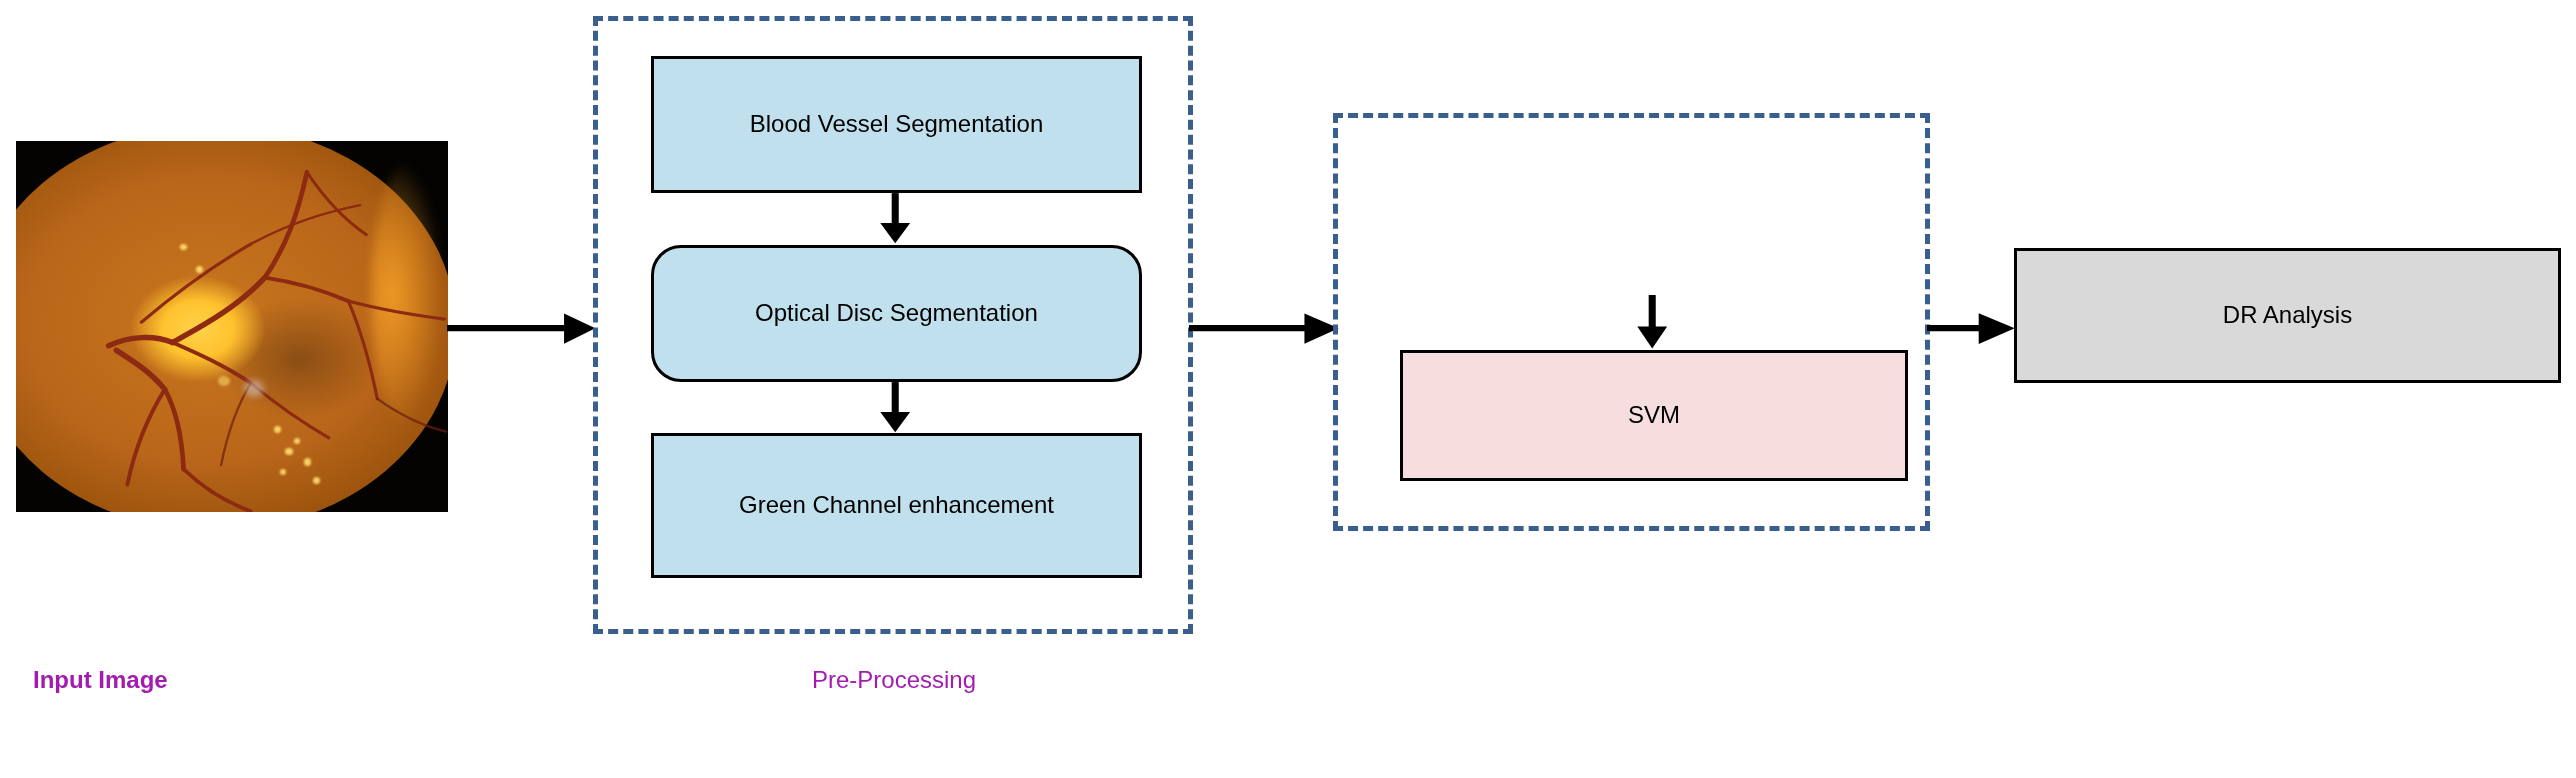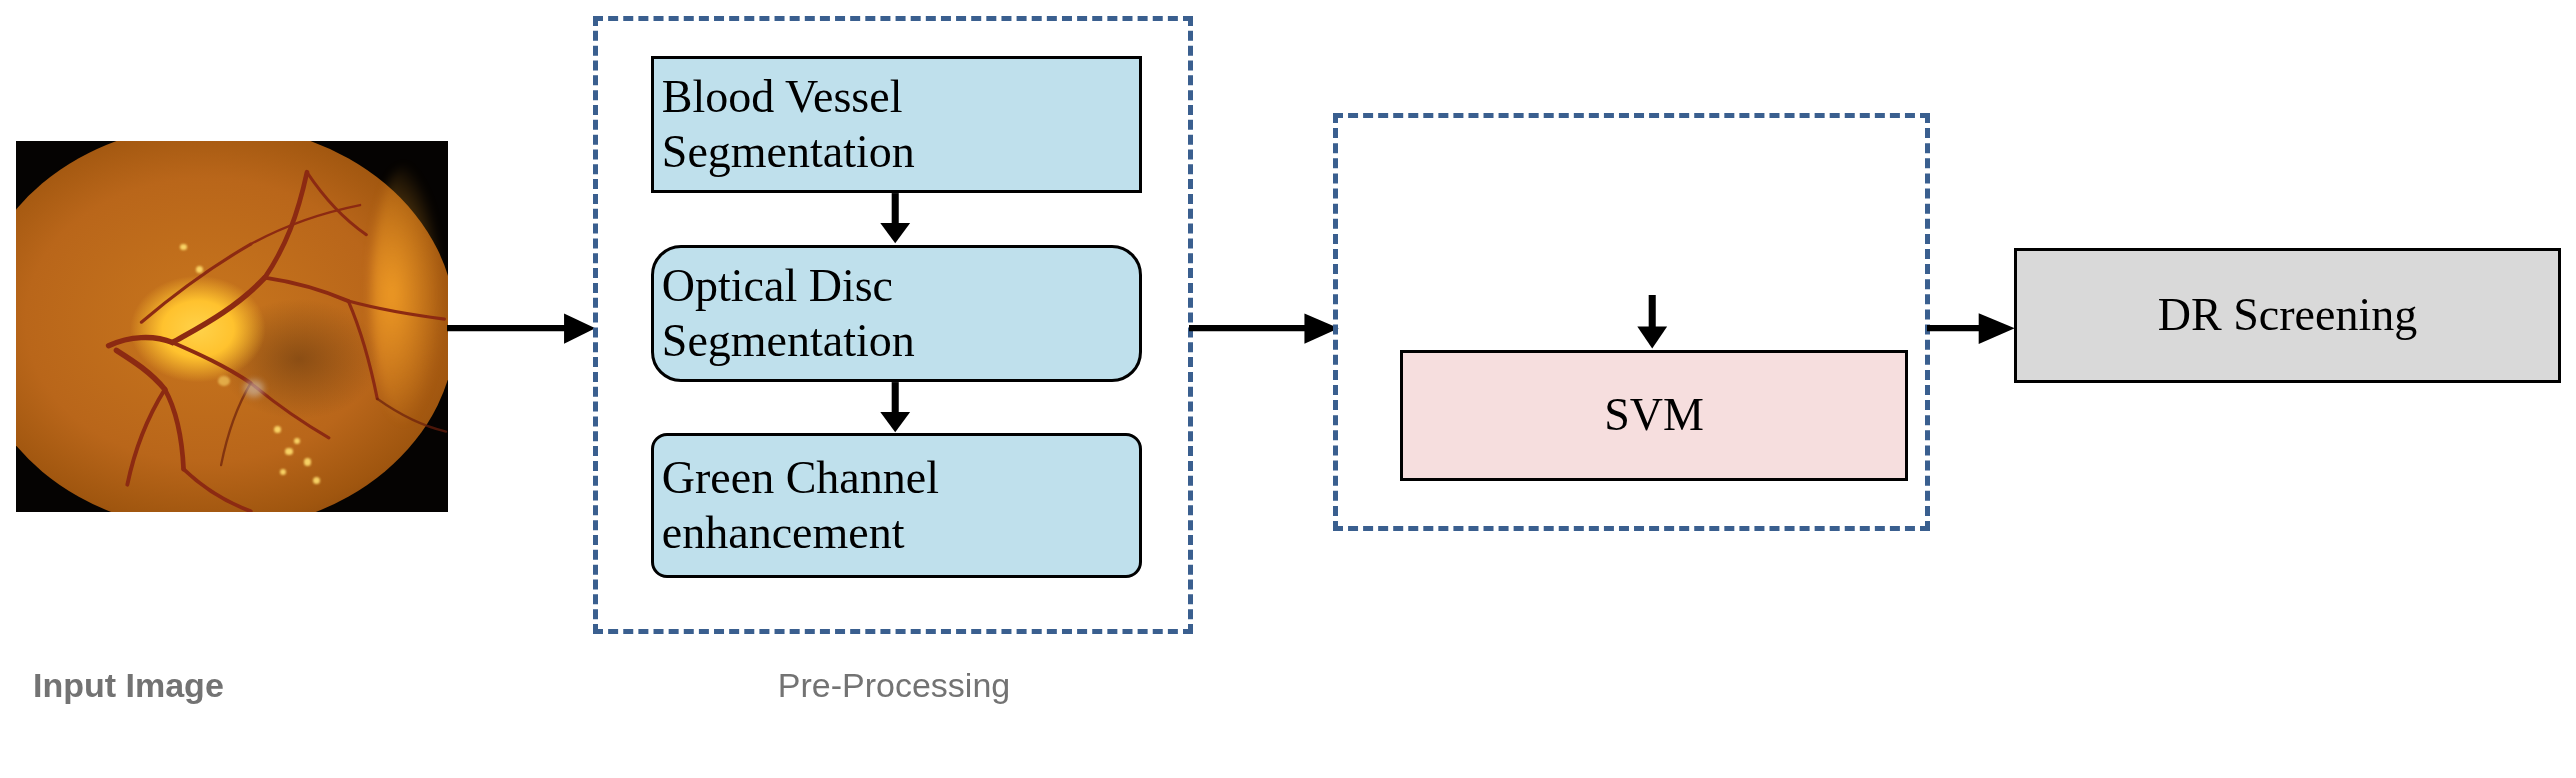--- a/index.html
+++ b/index.html
@@ -67,36 +67,35 @@
   }
 
   
   .pbox {
     position: absolute;
     box-sizing: border-box;
     border: 3.9px solid #000000;
     display: flex;
     align-items: center;
     justify-content: center;
-    text-align: left;
+    text-align: center;
     line-height: 1.18;
     color: #000000;
-    font-size: 46px;
+    font-size: 24px;
     padding: 3.1px 7.8px;
-    font-family: Liberation Serif, serif;
   }
   .pbox.blue  { background: #bfe0ec; }
   .pbox.pink  { background: #f6dede; }
   .pbox.grey  { background: #d9d9d9; }
 
   
   .caption {
     position: absolute;
-    color: #737373;
-    font-size: 34px;
+    color: #a21caf;
+    font-size: 24px;
     line-height: 1.16;
     text-align: center;
     white-space: pre-line;
   }
   .caption.bold { font-weight: bold; }
 
   
   .arrow-h, .arrow-v {
     position: absolute;
   }
@@ -164,21 +163,21 @@
   </svg>
 
   <div class="pbox blue" style="left:651px; top:245px; width:491px; height:137px;border-radius:30px;">Optical Disc
 Segmentation</div>
 
   <svg class="arrow-v" style="left:874px; top:382px;" width="44" height="52" viewBox="0 0 56 66">
     <line x1="27" y1="0" x2="27" y2="48" stroke="#000" stroke-width="9"></line>
     <polygon points="8,38 27,64 46,38" fill="#000"></polygon>
   </svg>
 
-  <div class="pbox blue" style="left:651px; top:433px; width:491px; height:145px;border-radius:16px;">Green Channel
+  <div class="pbox blue" style="left:651px; top:433px; width:491px; height:145px;">Green Channel
 enhancement</div>
 
   <div class="caption" style="left:640px; top:666px; width:508px;">Pre-Processing</div>
 
   <svg class="arrow-h" style="left:1189px; top:307px;" width="156" height="44" viewBox="0 0 200 56">
     <line x1="0" y1="27" x2="158" y2="27" stroke="#000" stroke-width="8"></line>
     <polygon points="148,8 192,27 148,47" fill="#000"></polygon>
   </svg>
 
   <div class="dashed-group" style="left:1333px; top:113px; width:597px; height:418px;"></div>
@@ -190,17 +189,17 @@
   </svg>
 
   <div class="pbox pink" style="left:1400px; top:350px; width:508px; height:131px;">SVM</div>
 
 
   <svg class="arrow-h" style="left:1927px; top:307px;" width="94" height="44" viewBox="0 0 120 56">
     <line x1="0" y1="27" x2="76" y2="27" stroke="#000" stroke-width="8"></line>
     <polygon points="66,8 112,27 66,47" fill="#000"></polygon>
   </svg>
 
-  <div class="pbox grey" style="left:2014px; top:248px; width:547px; height:135px;">DR Screening</div>
+  <div class="pbox grey" style="left:2014px; top:248px; width:547px; height:135px;">DR Analysis</div>
 
 
 </div>
 
 
 </body></html>

